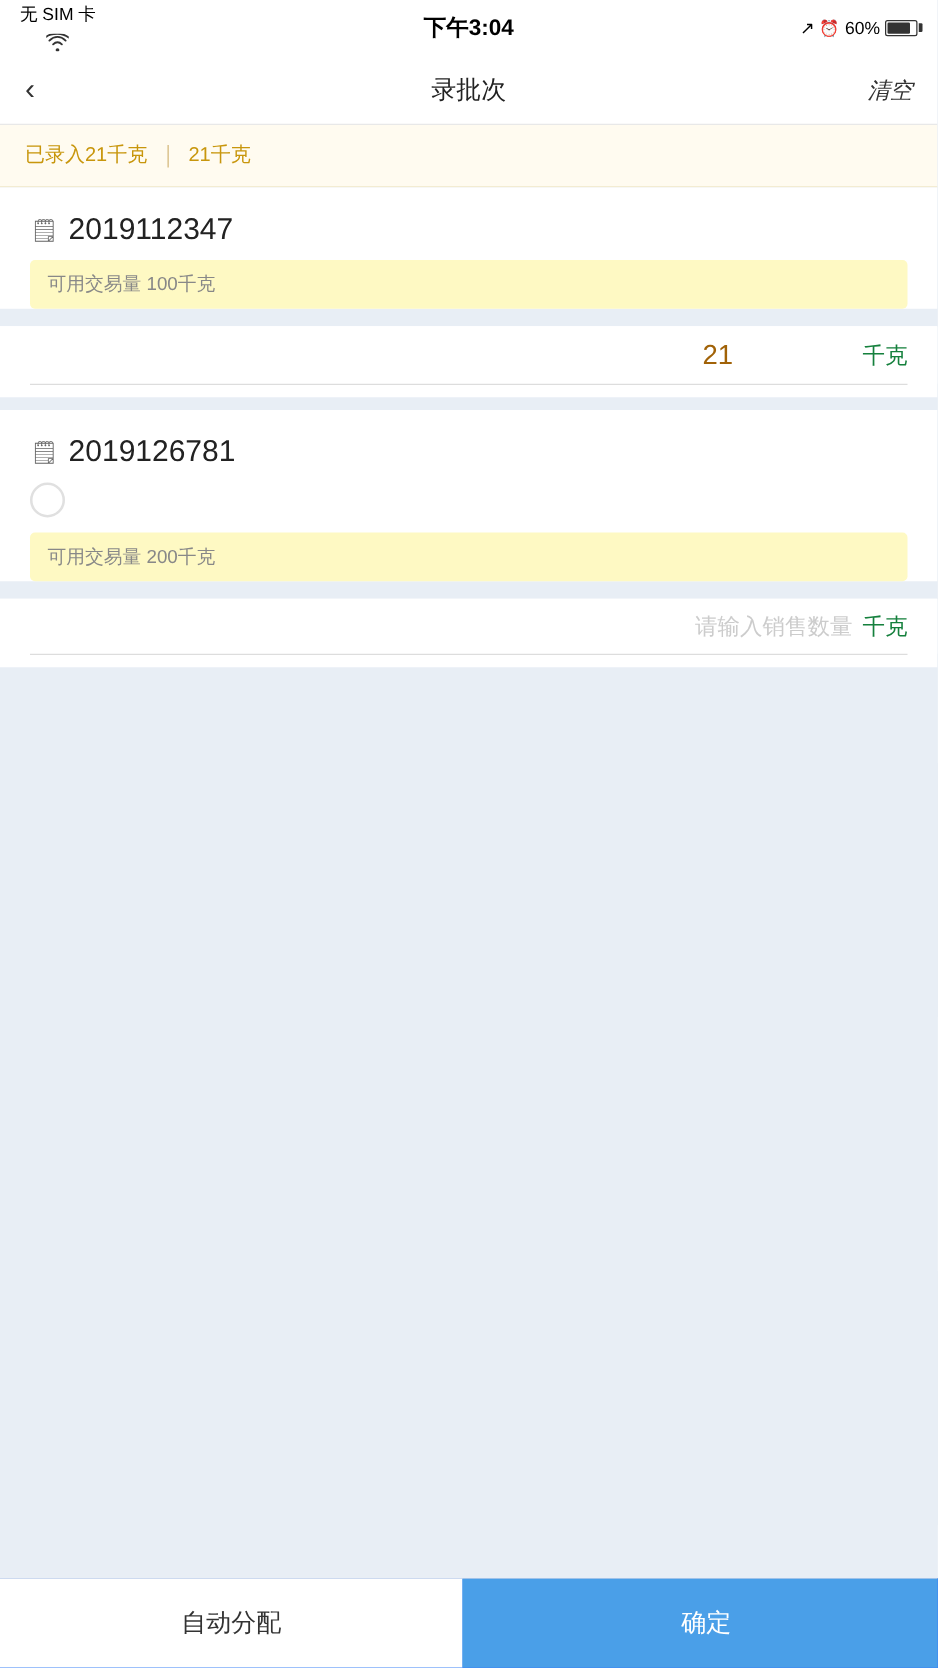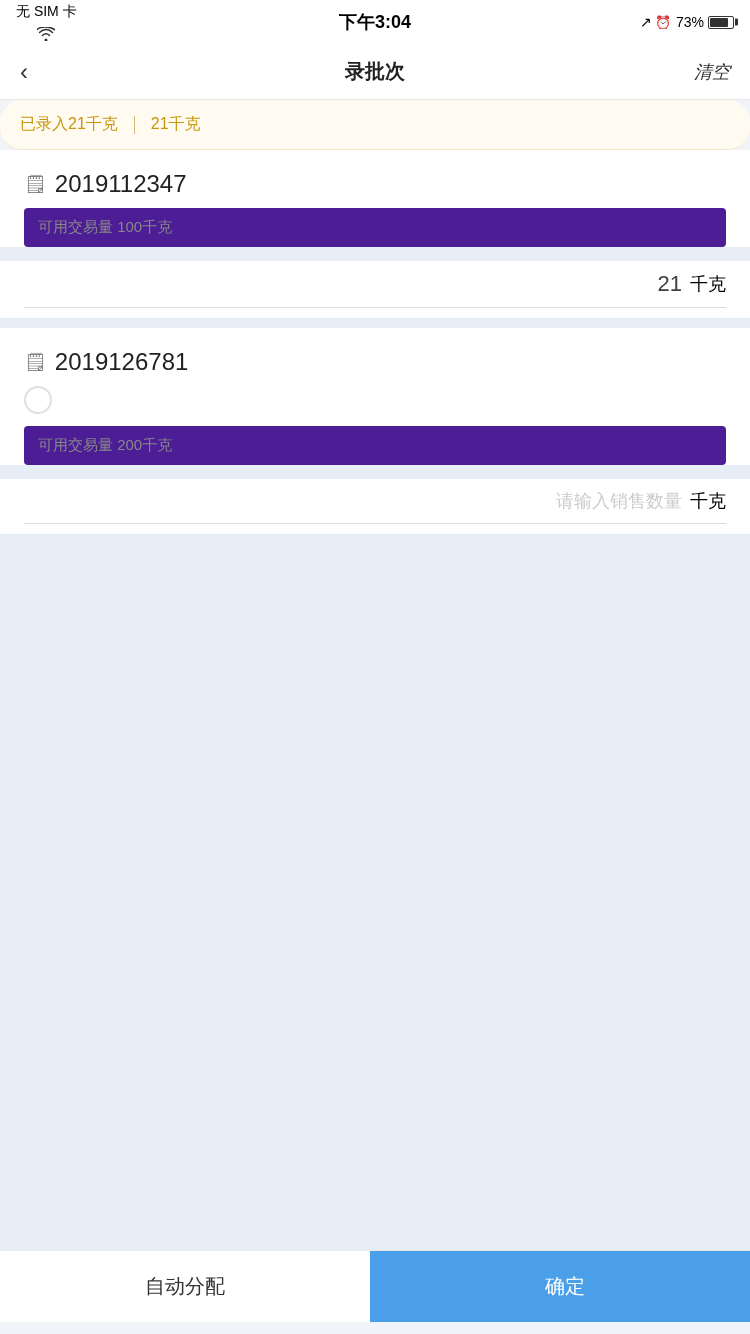--- a/index.html
+++ b/index.html
@@ -84,42 +84,41 @@
       position: relative;
     }
     .nav-back {
       font-size: 24px;
       color: #333;
       cursor: pointer;
       width: 40px;
     }
     .nav-title {
       font-size: 20px;
-      font-weight: 700;
+      font-weight: 400;
       color: #222;
       position: absolute;
       left: 50%;
       transform: translateX(-50%);
     }
     .nav-clear {
       font-size: 18px;
       color: #333;
       cursor: pointer;
       font-style: italic;
     }
 
     
     .summary-banner {
       background: #fffbf0;
       padding: 14px 20px;
       display: flex;
       align-items: center;
       gap: 16px;
       border-bottom: 1px solid #f0e8c8;
-      border-radius: 22px;
     }
     .summary-text {
       font-size: 16px;
       color: #c8960c;
       font-weight: 400;
     }
     .summary-divider {
       width: 1px;
       height: 18px;
       background: #d4b87a;
@@ -177,21 +176,21 @@
       border-bottom: 2.5px solid #fff;
       transform: rotate(-45deg) translateY(-1px);
       display: block;
     }
     .batch-date {
       font-size: 17px;
       color: #333;
     }
 
     .batch-availability {
-      background: #4c1d95;
+      background: #fef9c3;
       border-radius: 4px;
       padding: 10px 14px;
       margin: 0 0 0 0;
       margin-left: 0;
       display: block;
       font-size: 15px;
       color: #888;
       margin-bottom: 14px;
     }
 
@@ -199,30 +198,30 @@
     .amount-row {
       display: flex;
       align-items: center;
       justify-content: flex-end;
       padding: 10px 24px 10px 24px;
       background: #fff;
       gap: 8px;
     }
     .amount-input {
       font-size: 22px;
-      color: #404040;
-      text-align: right;
+      color: #a16207;
+      text-align: left;
       border: none;
       outline: none;
       background: transparent;
       width: 120px;
     }
     .amount-unit {
       font-size: 18px;
-      color: #000000;
+      color: #15803d;
     }
     .amount-underline {
       height: 1px;
       background: #ddd;
       margin: 0 24px;
     }
 
     
     .section-separator {
       height: 10px;
@@ -233,21 +232,21 @@
     .amount-input-placeholder {
       font-size: 18px;
       color: #ccc;
       text-align: right;
       flex: 1;
     }
 
     
     .footer {
       position: fixed;
-      bottom: 12px;
+      bottom: 0;
       left: 0;
       width: 750px;
       height: 72px;
       display: flex;
       background: #3b82f6;
       border-top: 1px solid #e8e8e8;
     }
     .footer-auto {
       flex: 1;
       display: flex;
@@ -289,21 +288,21 @@
       <path d="M9 11.5a1.5 1.5 0 1 1 0 3 1.5 1.5 0 0 1 0-3z" fill="#333"></path>
       <path d="M5.5 8.5C6.7 7.3 7.8 6.8 9 6.8s2.3.5 3.5 1.7" stroke="#333" stroke-width="1.5" stroke-linecap="round" fill="none"></path>
       <path d="M2.5 5.5C4.4 3.6 6.6 2.5 9 2.5s4.6 1.1 6.5 3" stroke="#333" stroke-width="1.5" stroke-linecap="round" fill="none"></path>
       <path d="M0 2.5C2.5 0 5.6 0 9 0s6.5 1.1 9 3" stroke="#333" stroke-width="1.5" stroke-linecap="round" fill="none"></path>
     </svg>
   </div>
   <div class="status-center">下午3:04</div>
   <div class="status-right">
     <span style="font-size:14px;">↗</span>
     <span style="font-size:13px;">⏰</span>
-    <span>73%</span>
+    <span>60%</span>
     <div class="battery-icon">
       <div class="battery-fill"></div>
     </div>
   </div>
 </div>
 
 <div class="nav-bar">
   <span class="nav-back">‹</span>
   <span class="nav-title">录批次</span>
   <span class="nav-clear">清空</span>

